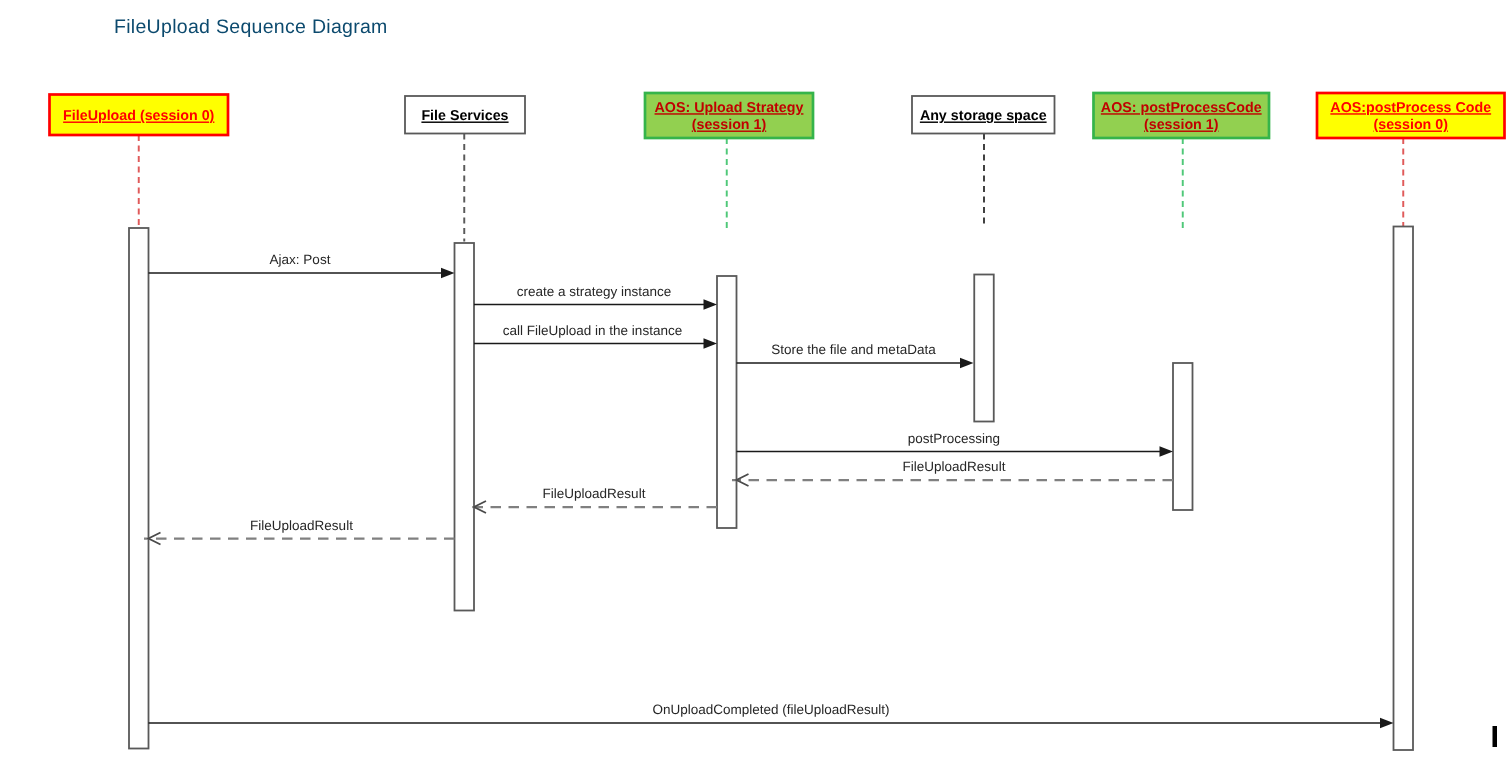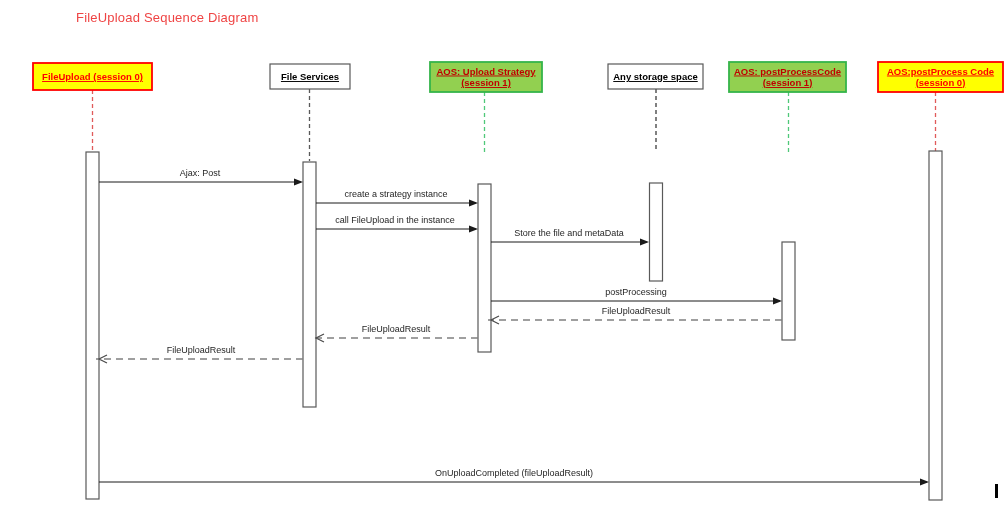--- a/index.html
+++ b/index.html
@@ -13,21 +13,21 @@
     width: 1006px;
     height: 511px;
     background: #ffffff;
     overflow: hidden;
   }
   .diagram-title {
     position: absolute;
     left: 76px;
     top: 10px;
     font-size: 13px;
-    color: #ef4444;
+    color: #0c4a6e;
     letter-spacing: 0.2px;
     white-space: nowrap;
   }
   svg { position: absolute; left: 0; top: 0; }
   svg text { font-family: "Liberation Sans", sans-serif; }
 </style>
 </head>
 <body>
 
 <div class="stage">

